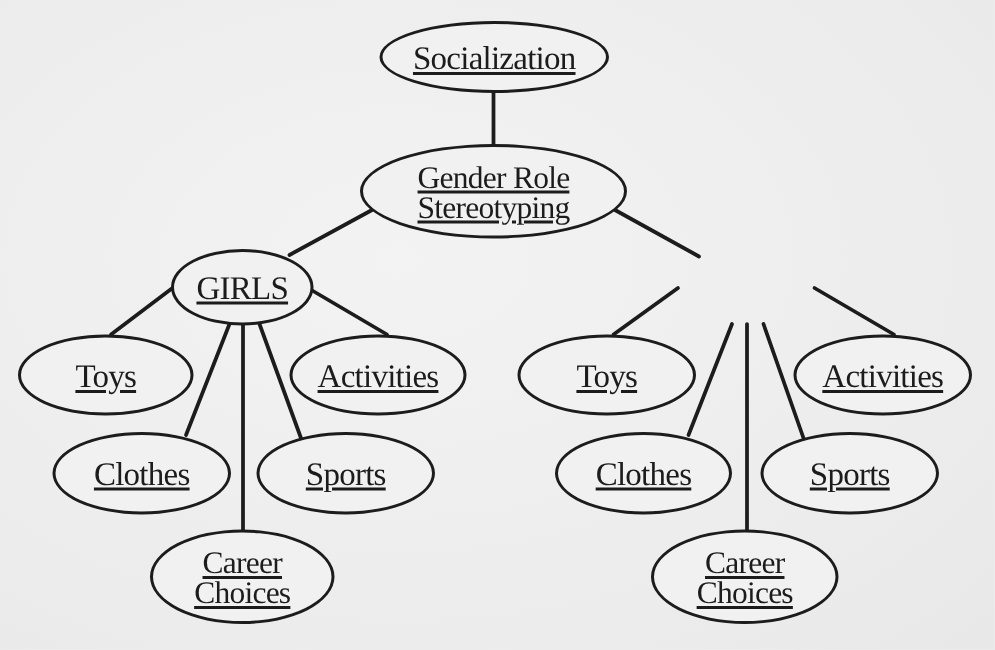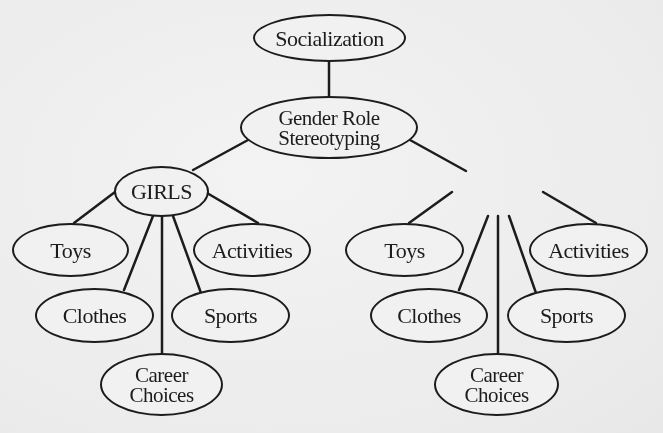--- a/index.html
+++ b/index.html
@@ -18,20 +18,21 @@
     box-sizing: border-box;
     border: 2.5px solid #1c1c1c;
     border-radius: 50%;
     background: #f1f1f1;
     display: flex; align-items: center; justify-content: center;
     text-align: center;
     color: #1c1c1c;
     font-size: 22px;
     line-height: 21px;
     letter-spacing: -0.5px;
+    text-decoration: underline;
   }
   .node span { display: block; white-space: pre-line; }
   .node.two-line { font-size: 21px; line-height: 20px; }
 </style>
 </head>
 <body>
 
 <div id="canvas">
   <svg class="edges" width="663" height="433">
     <g stroke="#1c1c1c" stroke-width="2.5" fill="none" stroke-linecap="round">

